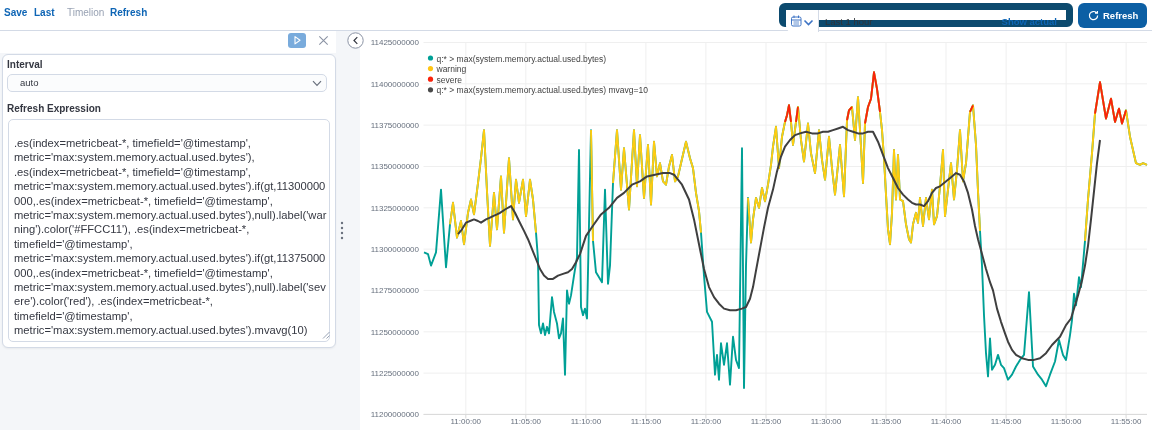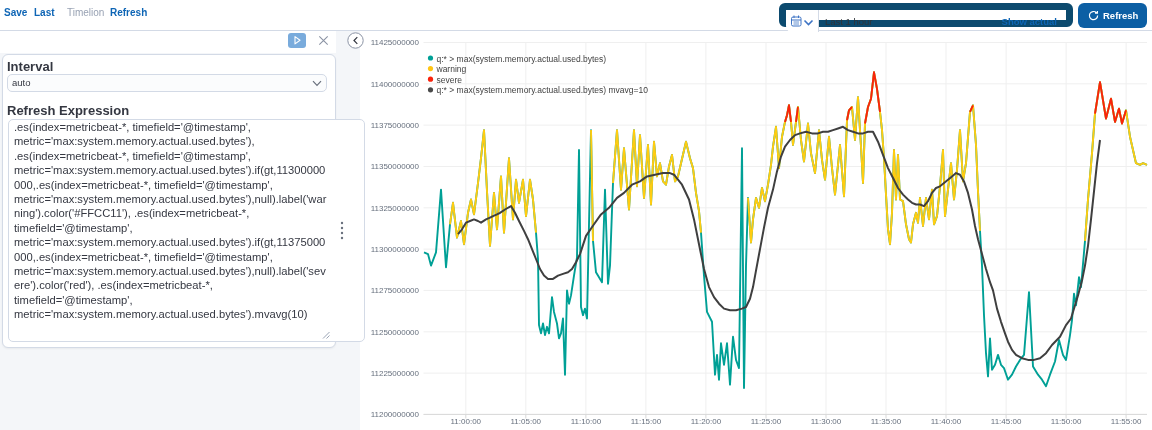--- a/index.html
+++ b/index.html
@@ -1,23 +1,23 @@
 <!DOCTYPE html>
 <html><head><meta charset="utf-8">
 <style>
 * { margin:0; padding:0; box-sizing:border-box; }
 html,body { width:1152px; height:430px; font-family:"Liberation Sans",sans-serif; background:#fff; overflow:hidden; }
 #topbar { position:absolute; left:0; top:0; width:1152px; height:31px; background:#fff; border-bottom:1px solid #d3dae6; }
 .navlink { position:absolute; top:7px; font-size:10px; font-weight:700; color:#0E65B5; }
 #leftbg { position:absolute; left:0; top:31px; width:360px; height:399px; background:#f4f6f9; }
 #leftwhite { position:absolute; left:0; top:31px; width:336px; height:22px; background:#fff; }
 #panel { position:absolute; left:2px; top:54px; width:334px; height:294px; background:#fff; border:1px solid #d3dae6; border-radius:6px; box-shadow:0 1px 2px rgba(0,0,0,0.05); }
-.lbl { position:absolute; font-size:13px; font-weight:700; color:#343741; }
-#intervalbox { position:absolute; left:7px; top:74px; width:320px; height:18px; background:#fbfcfd; border:1px solid #d3dae6; border-radius:5px; font-size:9.5px; color:#343741; line-height:16px; padding-left:4px; }
-#exprbox { position:absolute; left:8px; top:119px; width:357px; height:223px; background:#fff; border:1px solid #d3dae6; border-radius:5px; font-size:11.2px; line-height:14.4px; color:#343741; padding:0 2px 0 5px; white-space:pre; overflow:hidden; }
+.lbl { position:absolute; font-size:10px; font-weight:700; color:#343741; }
+#intervalbox { position:absolute; left:7px; top:74px; width:320px; height:18px; background:#fbfcfd; border:1px solid #d3dae6; border-radius:5px; font-size:9.5px; color:#343741; line-height:16px; padding-left:12px; }
+#exprbox { position:absolute; left:8px; top:119px; width:322px; height:223px; background:#fff; border:1px solid #d3dae6; border-radius:5px; font-size:11.2px; line-height:14.4px; color:#343741; padding:16px 2px 0 5px; white-space:pre; overflow:hidden; }
 #playbtn { position:absolute; left:288px; top:33px; width:18px; height:14.5px; background:#79ABDC; border-radius:3px; }
 #chartbg { position:absolute; left:360px; top:31px; width:792px; height:399px; background:#fff; }
 #picker { position:absolute; left:779px; top:2.5px; width:294px; height:24.5px; background:#fff; border:7px solid #0c4a6e; border-radius:6px; }
 #pickleft { position:absolute; left:0; top:0; width:33px; height:22.5px; border-right:1px solid #d3dae6; background:#fff; border-radius:6px 0 0 6px; }
 #picktext { position:absolute; left:39px; top:6.5px; font-size:9.5px; color:#2f3338; }
 #showdates { position:absolute; right:9px; top:6.5px; font-size:9.5px; font-weight:700; color:#0E65B5; }
 #refreshbtn { position:absolute; left:1078px; top:3px; width:69px; height:24.5px; background:#0C5FA4; border-radius:6px; color:#fff; font-size:10.5px; font-weight:700; }
 .tick { font-size:8px; fill:#67707e; }
 .leg { font-size:8.5px; fill:#3f3f3f; }
 svg { position:absolute; left:0; top:0; }

